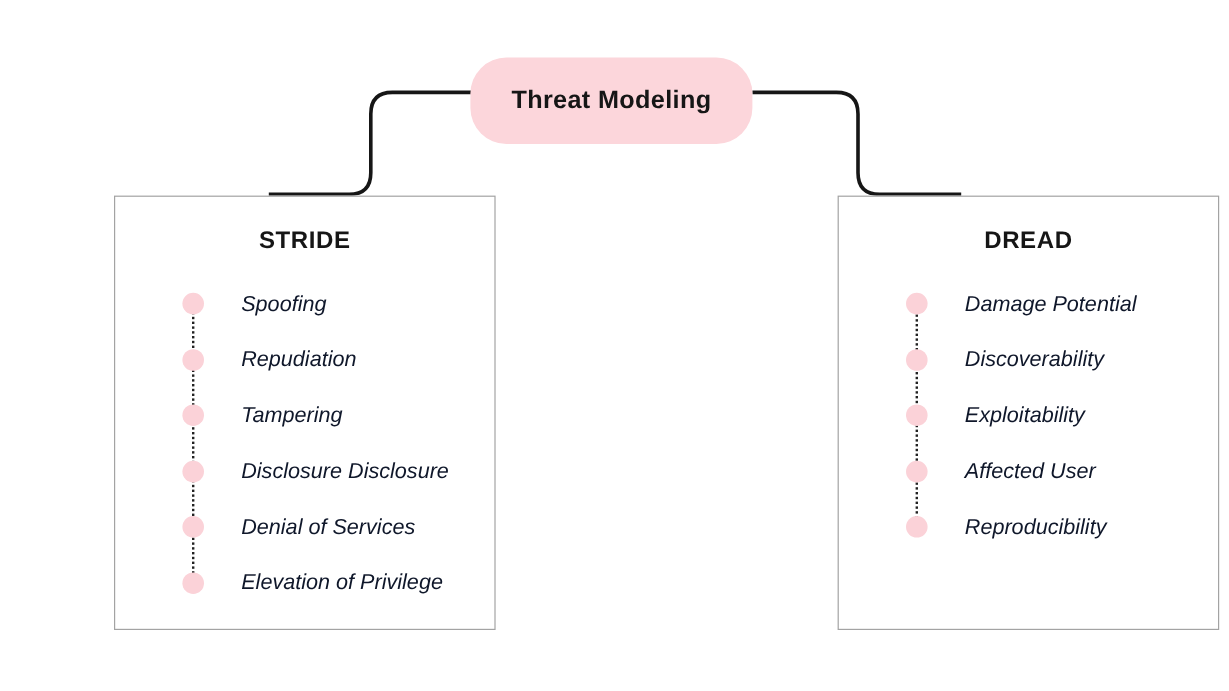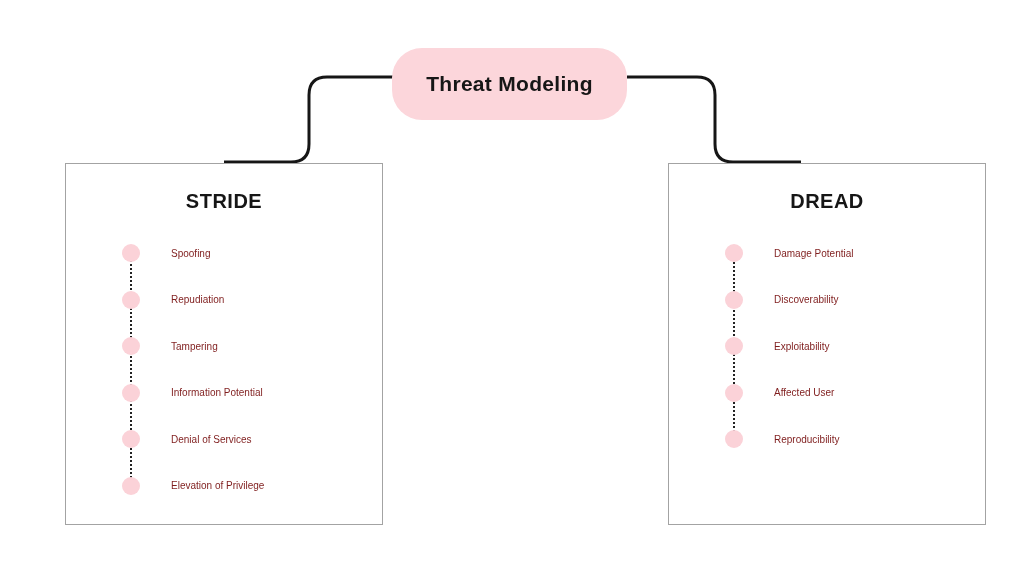--- a/index.html
+++ b/index.html
@@ -32,20 +32,21 @@
     color: #161616;
   }
   .panel {
     position: absolute;
     top: 163px;
     width: 318px;
     height: 362px;
     background: #ffffff;
     border: 1.5px solid #a3a3a3;
     box-sizing: border-box;
+    margin-left: 30px;
   }
   .panel.stride { left: 65px; }
   .panel.dread  { left: 668px; }
   .panel-title {
     margin-top: 26px;
     text-align: center;
     font-size: 20px;
     font-weight: 700;
     letter-spacing: 0.5px;
     color: #161616;
@@ -72,23 +73,24 @@
   }
   .bullet {
     width: 18px;
     height: 18px;
     border-radius: 50%;
     background: #fbd2d8;
     margin-right: 31px;
     flex: 0 0 auto;
   }
   .item-label {
-    font-size: 10px;
-    color: #7f1d1d;
+    font-size: 18px;
+    color: #0f172a;
     white-space: nowrap;
+    font-style: italic;
   }
 </style>
 </head>
 <body>
 
 <div class="canvas">
 
   <svg class="connectors" viewBox="0 0 1024 576" fill="none" xmlns="http://www.w3.org/2000/svg">
     <path d="M 396 77 L 327 77 Q 309 77 309 95 L 309 144 Q 309 162 291 162 L 224 162" stroke="#161616" stroke-width="3" fill="none"></path>
     <path d="M 627 77 L 697 77 Q 715 77 715 95 L 715 144 Q 715 162 733 162 L 801 162" stroke="#161616" stroke-width="3" fill="none"></path>
@@ -109,21 +111,21 @@
       <div class="item-row">
         <span class="bullet"></span>
         <span class="item-label">Repudiation</span>
       </div>
       <div class="item-row">
         <span class="bullet"></span>
         <span class="item-label">Tampering</span>
       </div>
       <div class="item-row">
         <span class="bullet"></span>
-        <span class="item-label">Information Potential</span>
+        <span class="item-label">Disclosure Disclosure</span>
       </div>
       <div class="item-row">
         <span class="bullet"></span>
         <span class="item-label">Denial of Services</span>
       </div>
       <div class="item-row">
         <span class="bullet"></span>
         <span class="item-label">Elevation of Privilege</span>
       </div>
     </div>

